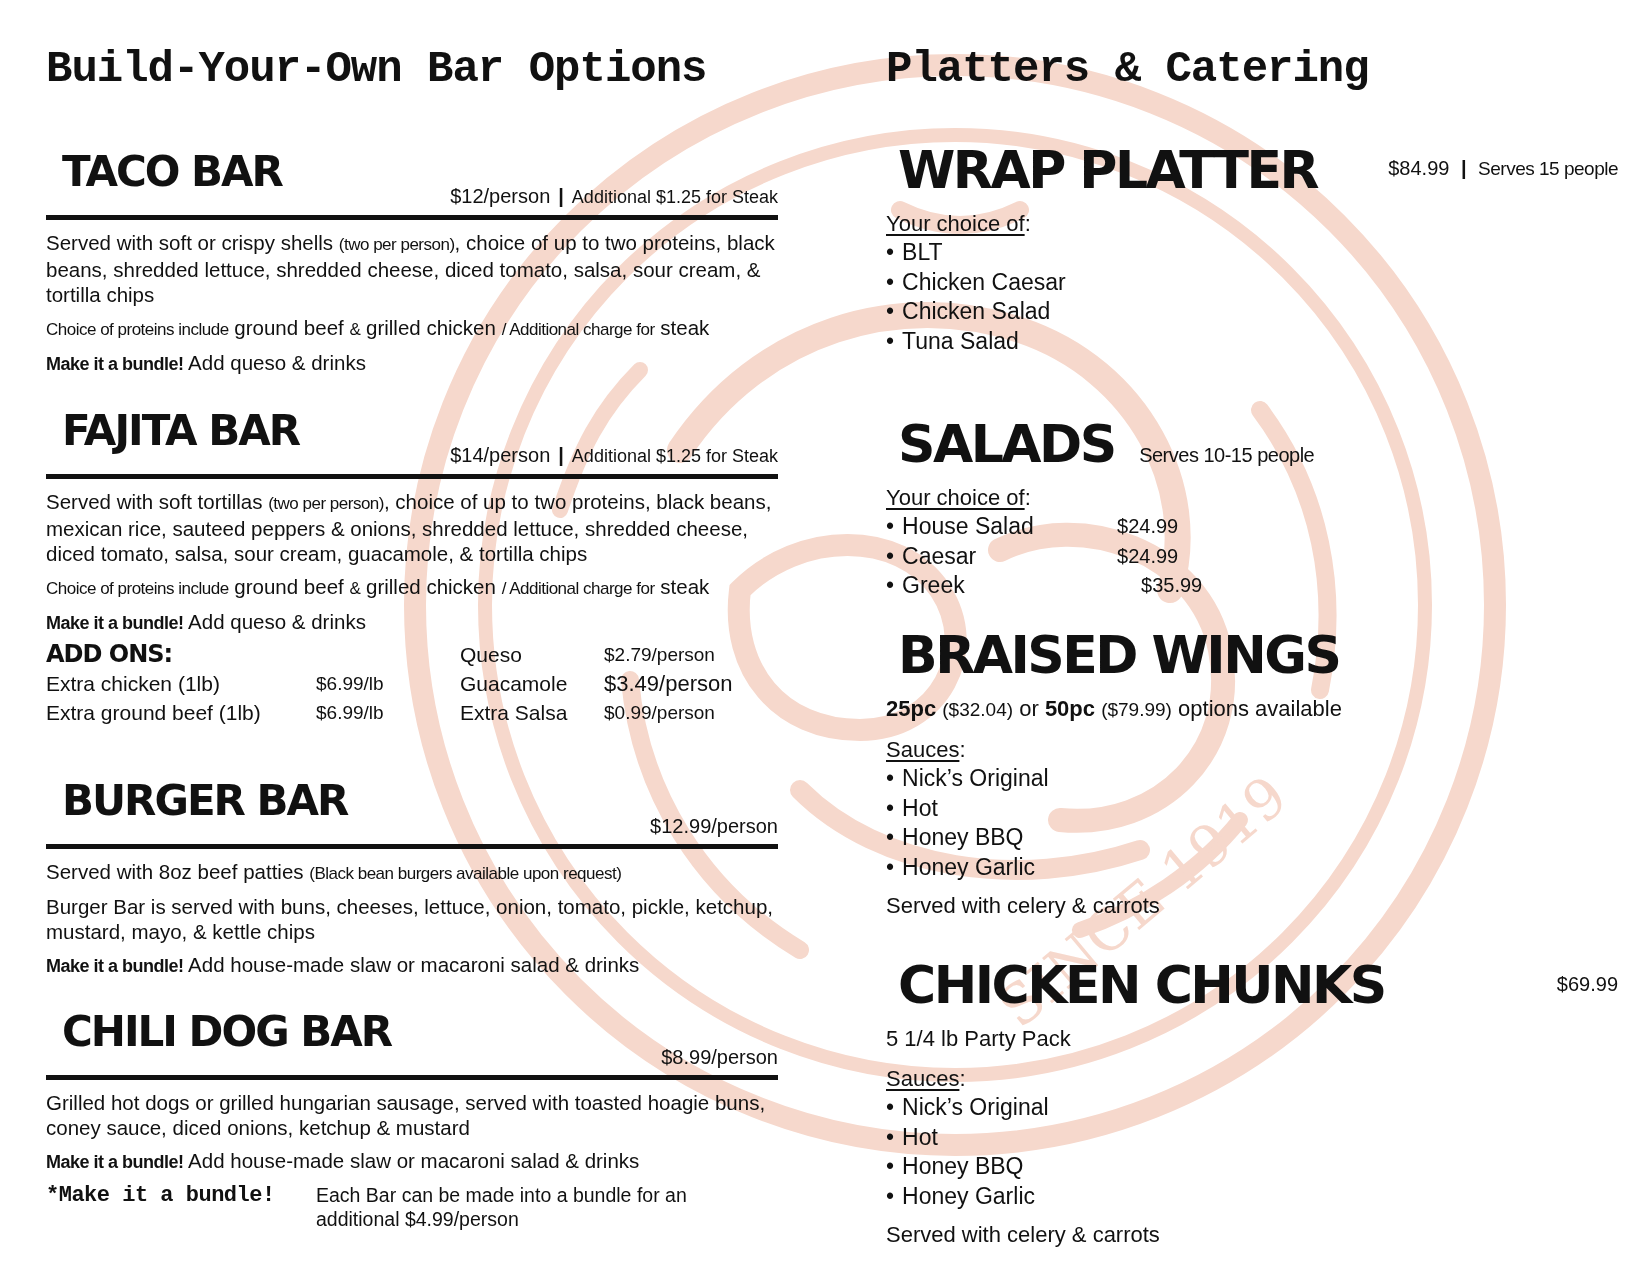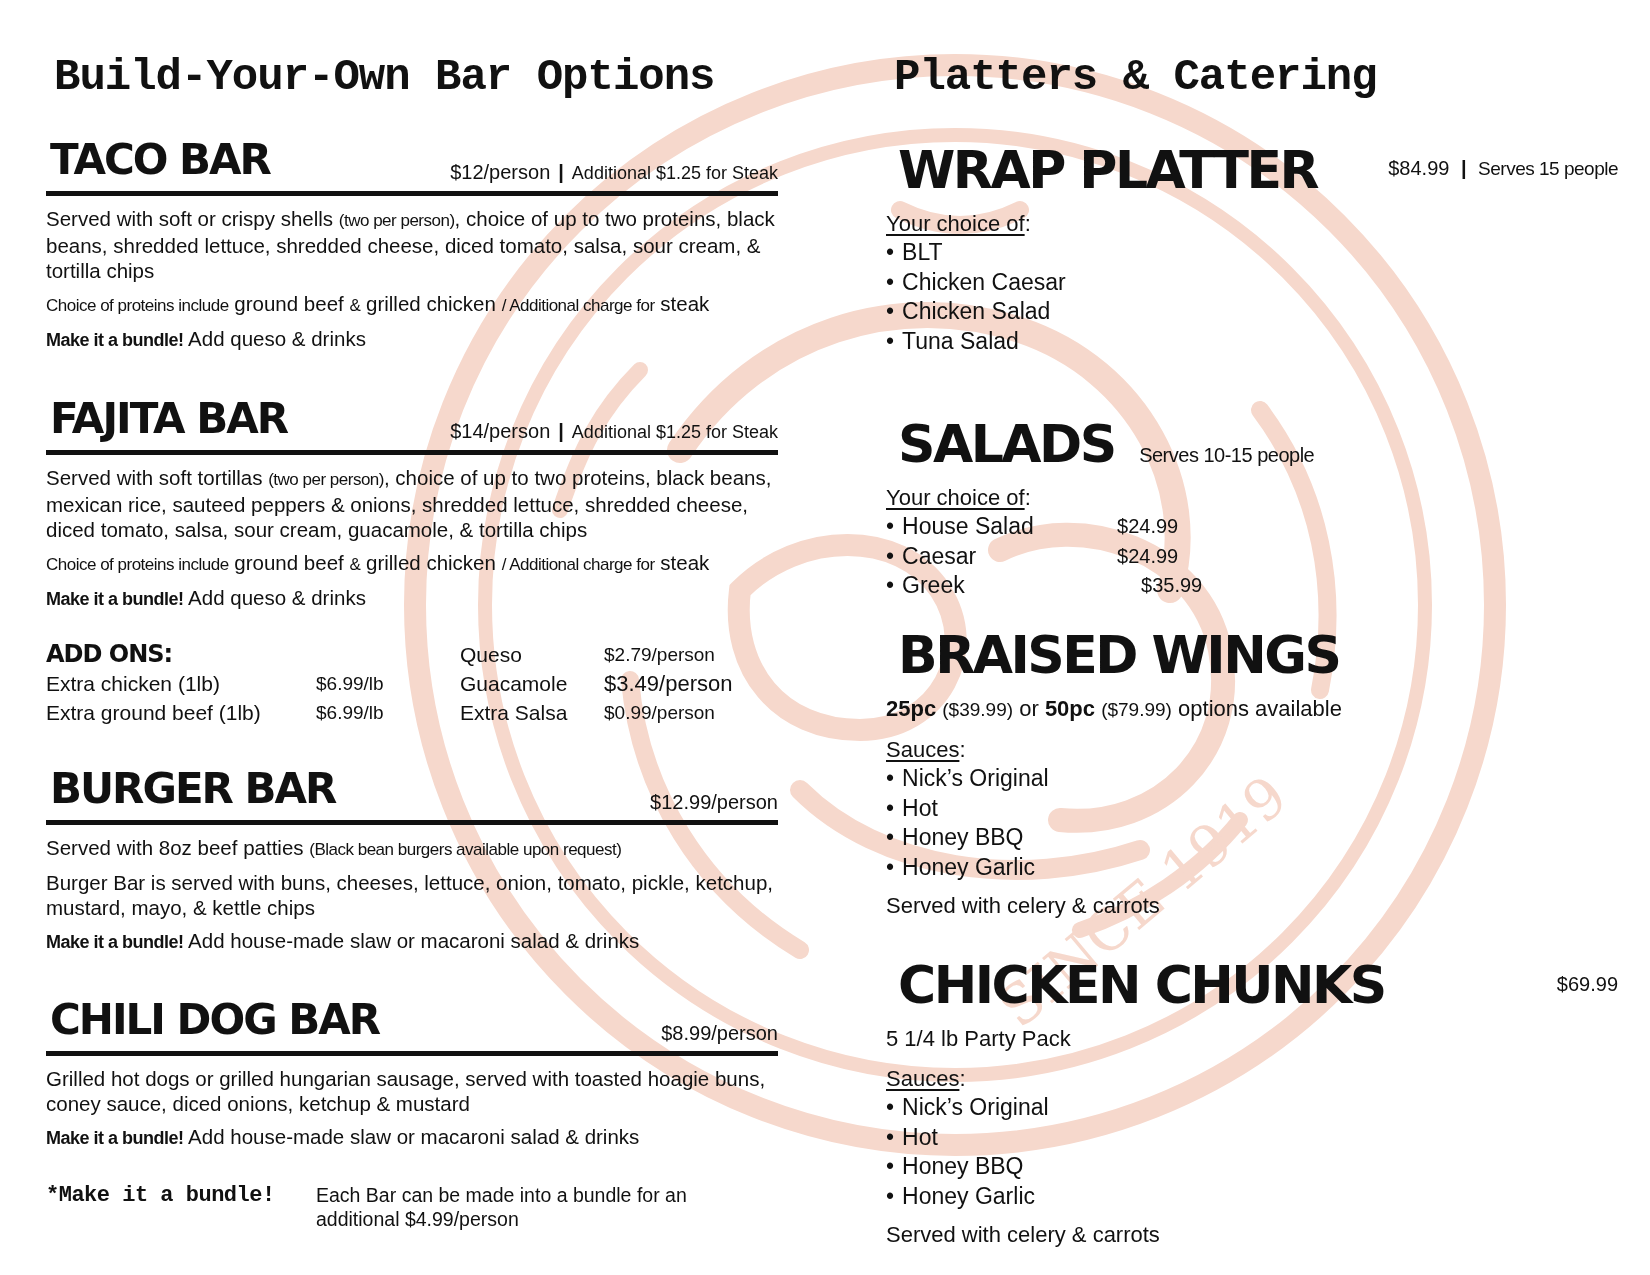--- a/index.html
+++ b/index.html
@@ -7,29 +7,29 @@
     width:1650px; height:1275px; position:relative; overflow:hidden;
     background:#ffffff; color:#111;
     font-family:"Liberation Sans", "DejaVu Sans", sans-serif;
   }
   .watermark { position:absolute; left:380px; top:30px; width:1150px; height:1150px; pointer-events:none; z-index:0; }
   .col { position:absolute; top:0; z-index:1; }
   .left { left:46px; width:732px; }
   .right { left:886px; width:732px; }
 
   .page-title {
-    position:absolute; top:44px; margin:8px;
+    position:absolute; top:44px; margin:0;
     font-family:"Liberation Mono", "DejaVu Sans Mono", monospace;
     font-weight:bold; font-size:44px; letter-spacing:-1px; color:#111;
   }
 
   
   .bar-section { position:absolute; left:0; width:732px; }
   .bar-head { display:flex; justify-content:space-between; align-items:flex-end; border-bottom:5px solid #111; padding-bottom:4px; }
-  .bar-name { font-family:"DejaVu Sans", sans-serif; font-weight:bold; font-size:42px; letter-spacing:-2px; line-height:46px; margin:4px; }
+  .bar-name { font-family:"DejaVu Sans", sans-serif; font-weight:bold; font-size:42px; letter-spacing:-2px; line-height:46px; margin:16px; }
   .bar-price { font-size:20px; line-height:24px; padding-bottom:2px; }
   .bar-price .sep { margin:0 8px; font-weight:bold; }
   .bar-price .small { font-size:18px; }
   p.desc { margin:10px 0 0 0; font-size:20.5px; line-height:25px; }
   .cond { font-size:17px; letter-spacing:-0.5px; }
   .bundle-label { font-weight:bold; font-size:18px; letter-spacing:-0.5px; }
 
   .addons { position:absolute; left:0; top:640px; width:732px; font-size:21px; line-height:29px; }
   .addons .title { font-family:"DejaVu Sans", sans-serif; font-weight:bold; font-size:24px; letter-spacing:-1px; }
   .addon-row { position:absolute; }
@@ -208,21 +208,21 @@
             <span class="nm">Greek</span>
             <span style="font-size:20px;">$35.99</span>
           </span></li>
     </ul>
   </section>
 
   <section class="plat" style="top:615px;">
     <h2 class="plat-name">BRAISED WINGS</h2>
     <div class="sub">
       <b>25pc</b>
-      <span style="font-size:19px;">($39.99)</span>
+      <span style="font-size:19px;">($32.04)</span>
       <span>or</span>
       <b>50pc</b>
       <span style="font-size:19px;">($79.99)</span>
       <span>options available</span>
     </div>
     <div class="choice-label" style="margin-top:12px;"><u>Sauces</u><span>:</span></div>
     <ul class="items">
       <li>Nick’s Original</li>
       <li>Hot</li>
       <li>Honey BBQ</li>

